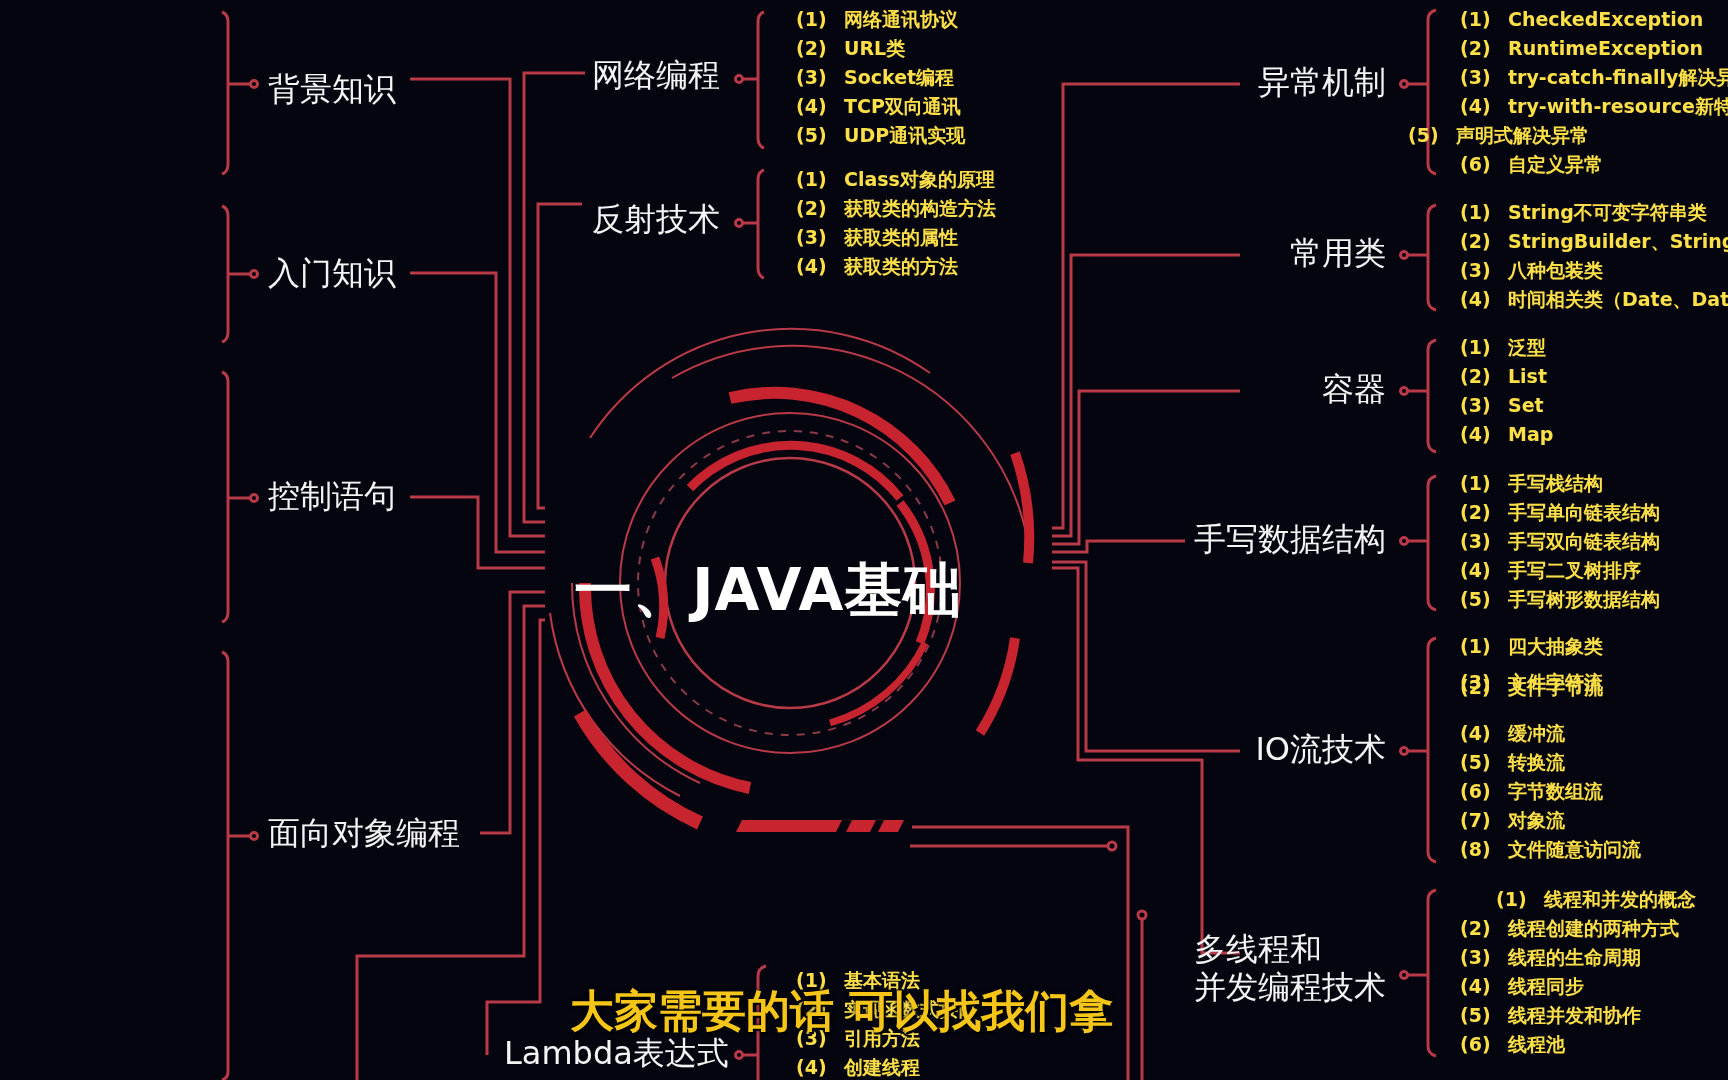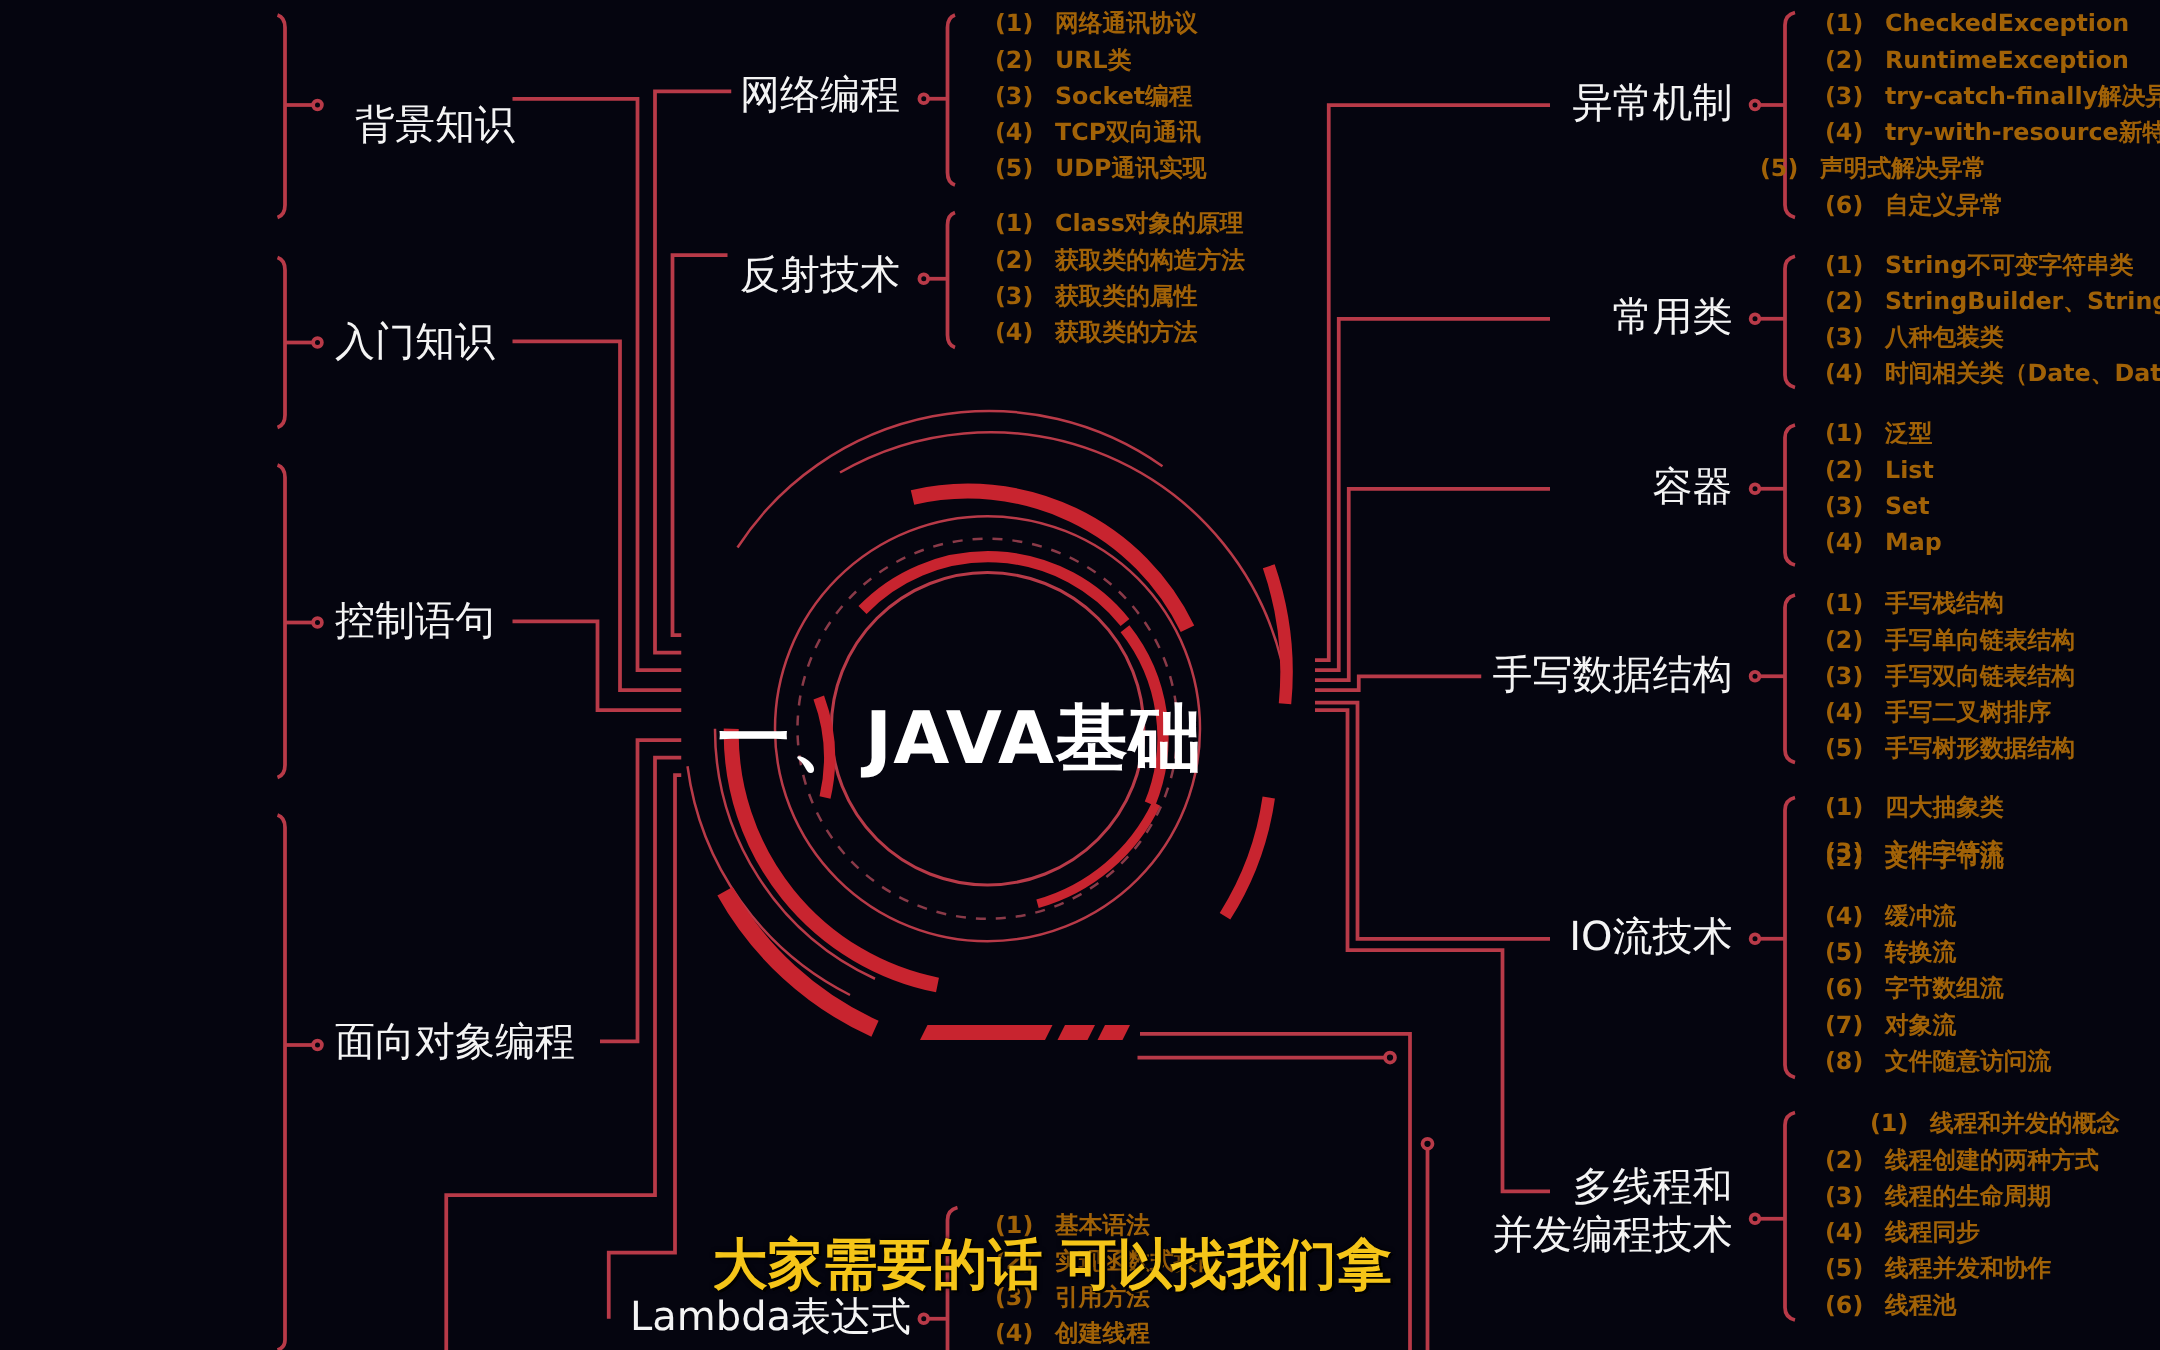--- a/index.html
+++ b/index.html
@@ -1,20 +1,20 @@
 <!DOCTYPE html>
 <html><head>
 <meta charset="utf-8">
 <style>
   html,body{margin:0;padding:0;}
   body{width:1728px;height:1080px;overflow:hidden;background:#05050f;position:relative;font-family:"DejaVu Sans","Liberation Sans",sans-serif;}
   #canvas{position:absolute;left:0;top:0;width:1728px;height:1080px;}
   .node{position:absolute;color:#f4f4f4;font-size:32px;white-space:nowrap;line-height:1.2;}
   .list{position:absolute;}
-  .item{position:absolute;color:#a16207;font-size:19px;font-weight:bold;white-space:nowrap;line-height:29px;}
+  .item{position:absolute;color:#fde047;font-size:19px;font-weight:bold;white-space:nowrap;line-height:29px;}
   .item .num{display:inline-block;width:40px;}
   .right .item .num{margin-right:8px;}
   .title{position:absolute;left:574px;top:552px;color:#fff;font-size:58px;font-weight:bold;white-space:nowrap;letter-spacing:1px;}
   .caption{position:absolute;left:570px;top:982px;color:#f5c518;font-size:44px;font-weight:bold;white-space:nowrap;text-shadow:0 0 4px #000,2px 2px 0 #000;}
 </style>
 </head>
 <body>
 
 <svg id="canvas" viewBox="0 0 1728 1080" width="1728" height="1080">
   <g fill="none" stroke="#b83a48" stroke-width="3">
@@ -107,21 +107,21 @@
   </g>
   <g fill="#c8242f">
     <polygon points="742,820 842,820 836,832 736,832"></polygon>
     <polygon points="852,820 876,820 870,832 846,832"></polygon>
     <polygon points="884,820 904,820 898,832 878,832"></polygon>
   </g>
 </svg>
 
 <div class="title">一、JAVA基础</div>
 
-<div class="node" style="left:268px;top:80px;margin-left:16px;">背景知识</div>
+<div class="node" style="left:268px;top:70px;">背景知识</div>
 <div class="node" style="left:268px;top:254px;">入门知识</div>
 <div class="node" style="left:268px;top:477px;">控制语句</div>
 <div class="node" style="left:268px;top:814px;">面向对象编程</div>
 
 <div class="list left">
   
   
   
   
   
@@ -185,21 +185,21 @@
   <div class="item" style="left:796px;top:995px;"><span class="num">(2)</span><span>实现函数式接口</span></div>
   <div class="item" style="left:796px;top:1024px;"><span class="num">(3)</span><span>引用方法</span></div>
   <div class="item" style="left:796px;top:1053px;"><span class="num">(4)</span><span>创建线程</span></div>
 </div>
 
 <div class="node" style="right:342px;top:63px;">异常机制</div>
 <div class="node" style="right:342px;top:234px;">常用类</div>
 <div class="node" style="right:342px;top:370px;">容器</div>
 <div class="node" style="right:342px;top:520px;">手写数据结构</div>
 <div class="node" style="right:342px;top:730px;">IO流技术</div>
-<div class="node" style="right:342px;top:930px;text-align:right;">
+<div class="node" style="right:342px;top:930px;text-align:left;">
   <div>多线程和</div>
   <div>并发编程技术</div>
 </div>
 
 <div class="list right">
   <div class="item" style="left:1460px;top:5px;"><span class="num">(1)</span><span>CheckedException</span></div>
   <div class="item" style="left:1460px;top:34px;"><span class="num">(2)</span><span>RuntimeException</span></div>
   <div class="item" style="left:1460px;top:63px;"><span class="num">(3)</span><span>try-catch-finally解决异常</span></div>
   <div class="item" style="left:1460px;top:92px;"><span class="num">(4)</span><span>try-with-resource新特性</span></div>
   <div class="item" style="left:1408px;top:121px;"><span class="num">(5)</span><span>声明式解决异常</span></div>

